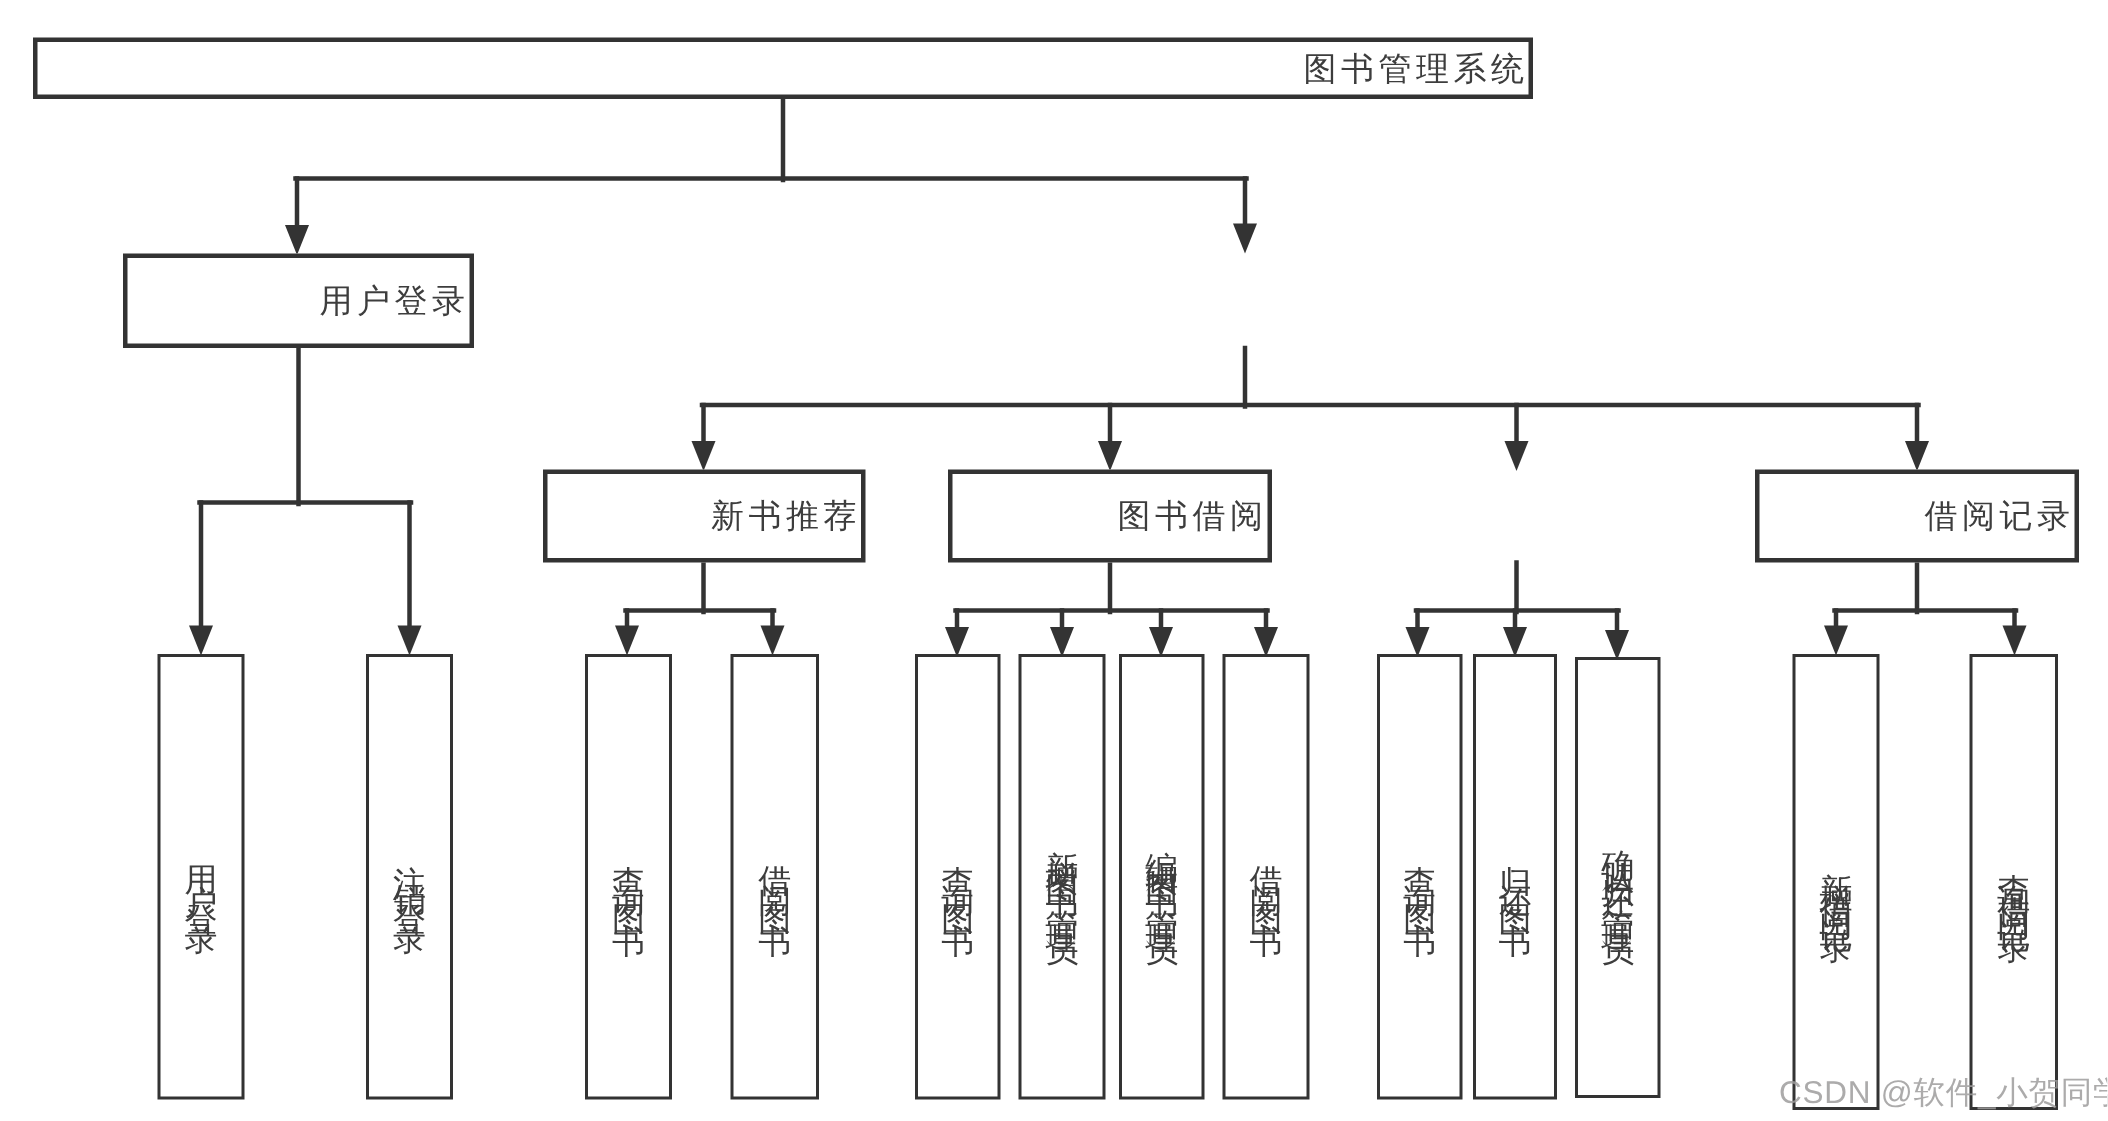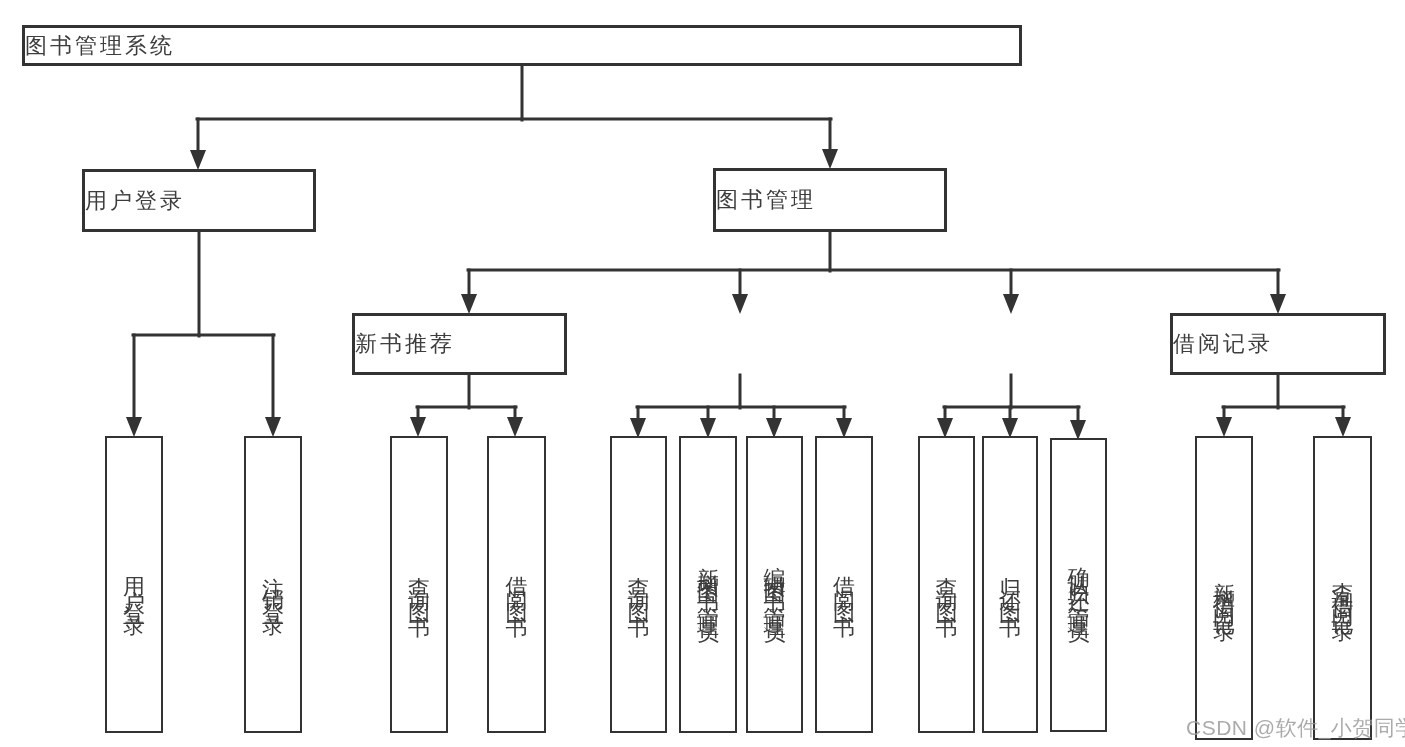--- a/index.html
+++ b/index.html
@@ -9,21 +9,21 @@
     background:#ffffff;
     font-family:"Liberation Sans",sans-serif;
     overflow:hidden;
   }
   #connectors{position:absolute;left:0;top:0;z-index:1;}
   .hnode{
     position:absolute;
     box-sizing:border-box;
     background:#ffffff;
     border:3px solid #333333;
-    display:flex;align-items:center;justify-content:flex-start;
+    display:flex;align-items:center;justify-content:flex-end;
     color:#3d3d3d;
     font-size:22px;letter-spacing:3px;line-height:1;
     z-index:2;
   }
   .vnode{
     position:absolute;
     box-sizing:border-box;
     background:#ffffff;
     border:2.5px solid #333333;
     display:flex;align-items:center;justify-content:center;
@@ -46,21 +46,21 @@
     font-size:21px;
     color:rgba(158,156,156,0.85);
     letter-spacing:0.5px;
     z-index:4;
     white-space:nowrap;
   }
   
   #n-root{left:22px;top:25px;width:1000px;height:41px;}
   #n-userlogin{left:82px;top:169px;width:234px;height:63px;}
   #n-bookmgmt{left:713px;top:168px;width:234px;height:64px;}
-  #n-newbook{left:352px;top:313px;width:215px;height:62px;}
+  #n-newbook{left:362px;top:313px;width:215px;height:62px;}
   #n-bookborrow{left:632px;top:313px;width:216px;height:62px;}
   #n-currentborrow{left:903px;top:313px;width:216px;height:62px;}
   #n-records{left:1170px;top:313px;width:216px;height:62px;}
   #l1{left:105px;width:58px;}
   #l2{left:244px;width:58px;}
   #l3{left:390px;width:58px;}
   #l4{left:487px;width:59px;}
   #l5{left:610px;width:57px;}
   #l6{left:679px;width:58px;}
   #l7{left:746px;width:57px;}
@@ -131,27 +131,27 @@
       <polygon points="1335,417 1351,417 1343,437" fill="#333333"></polygon>
     </svg>
 
   <div class="hnode" id="n-root">
     <span>图书管理系统</span>
   </div>
 
   <div class="hnode" id="n-userlogin">
     <span>用户登录</span>
   </div>
-  <div class="hnode" id="n-bookmgmt">
-    <span>图书管理</span>
-  </div>
 
   <div class="hnode" id="n-newbook">
     <span>新书推荐</span>
   </div>
+  <div class="hnode" id="n-bookborrow">
+    <span>图书借阅</span>
+  </div>
   <div class="hnode" id="n-records">
     <span>借阅记录</span>
   </div>
 
   <div class="vnode" id="l1">
     <span class="vtext short">用户登录</span>
   </div>
   <div class="vnode" id="l2">
     <span class="vtext short">注销登录</span>
   </div>

